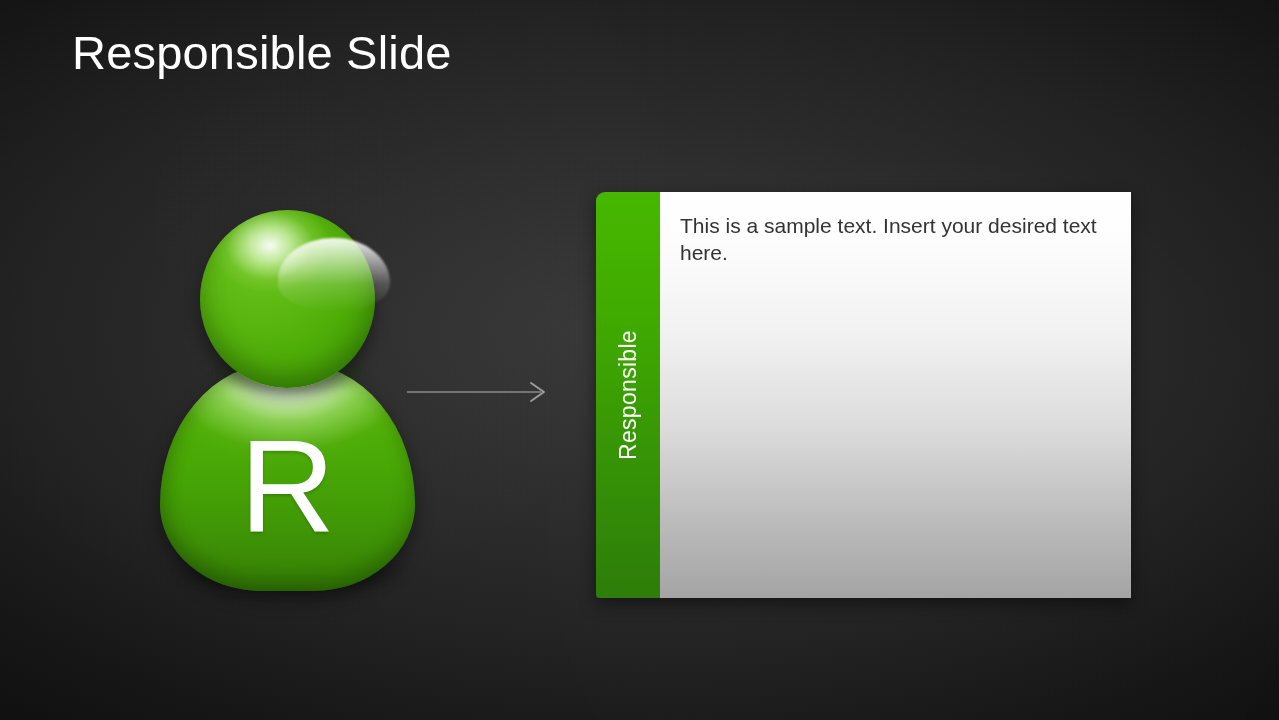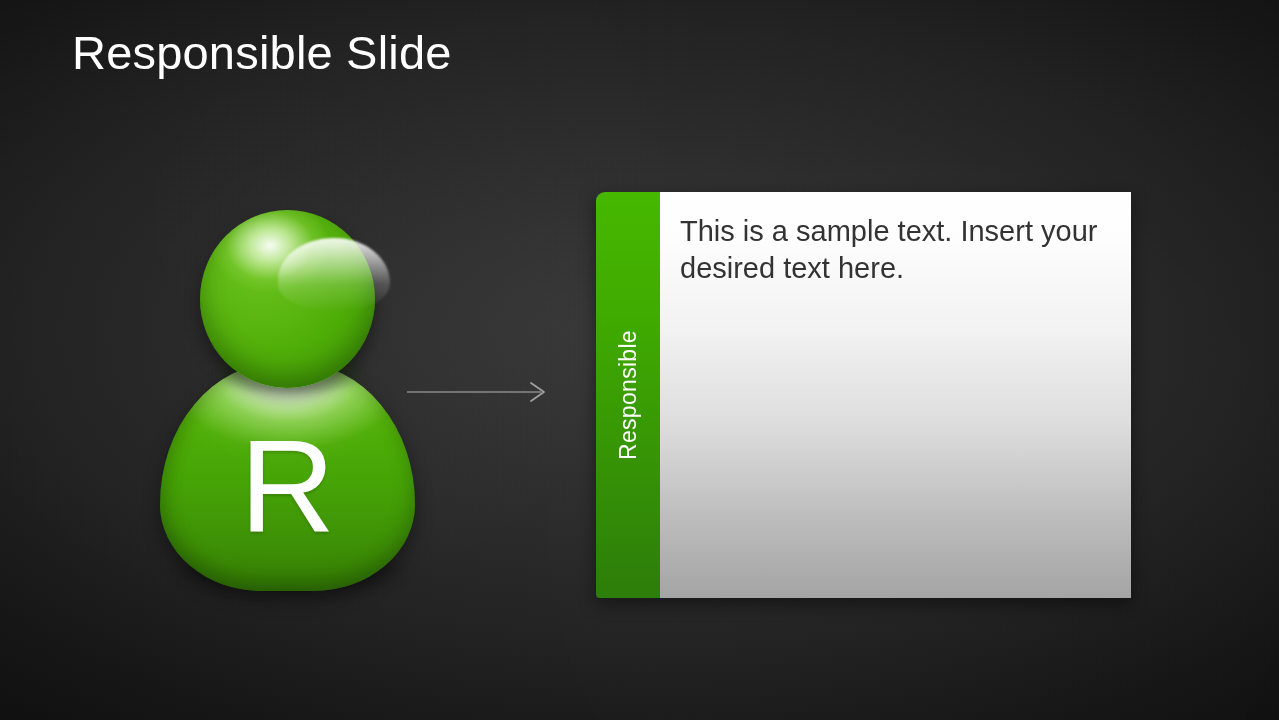--- a/index.html
+++ b/index.html
@@ -167,21 +167,21 @@
     font-size: 23px;
     letter-spacing: .3px;
   }
   #card-body {
     flex: 1 1 auto;
     background: linear-gradient(to bottom, #ffffff 0%, #fdfdfd 12%, #f2f2f2 34%, #dcdcdc 58%, #bdbdbd 80%, #a4a4a4 100%);
     padding: 21px 24px 0 20px;
     box-sizing: border-box;
   }
   #card-text {
-    font-size: 29px;
+    font-size: 21px;
     line-height: 1.28;
     color: #333333;
   }
 </style>
 </head>
 <body>
 
 <div id="slide">
 
   <div id="noise"></div>

